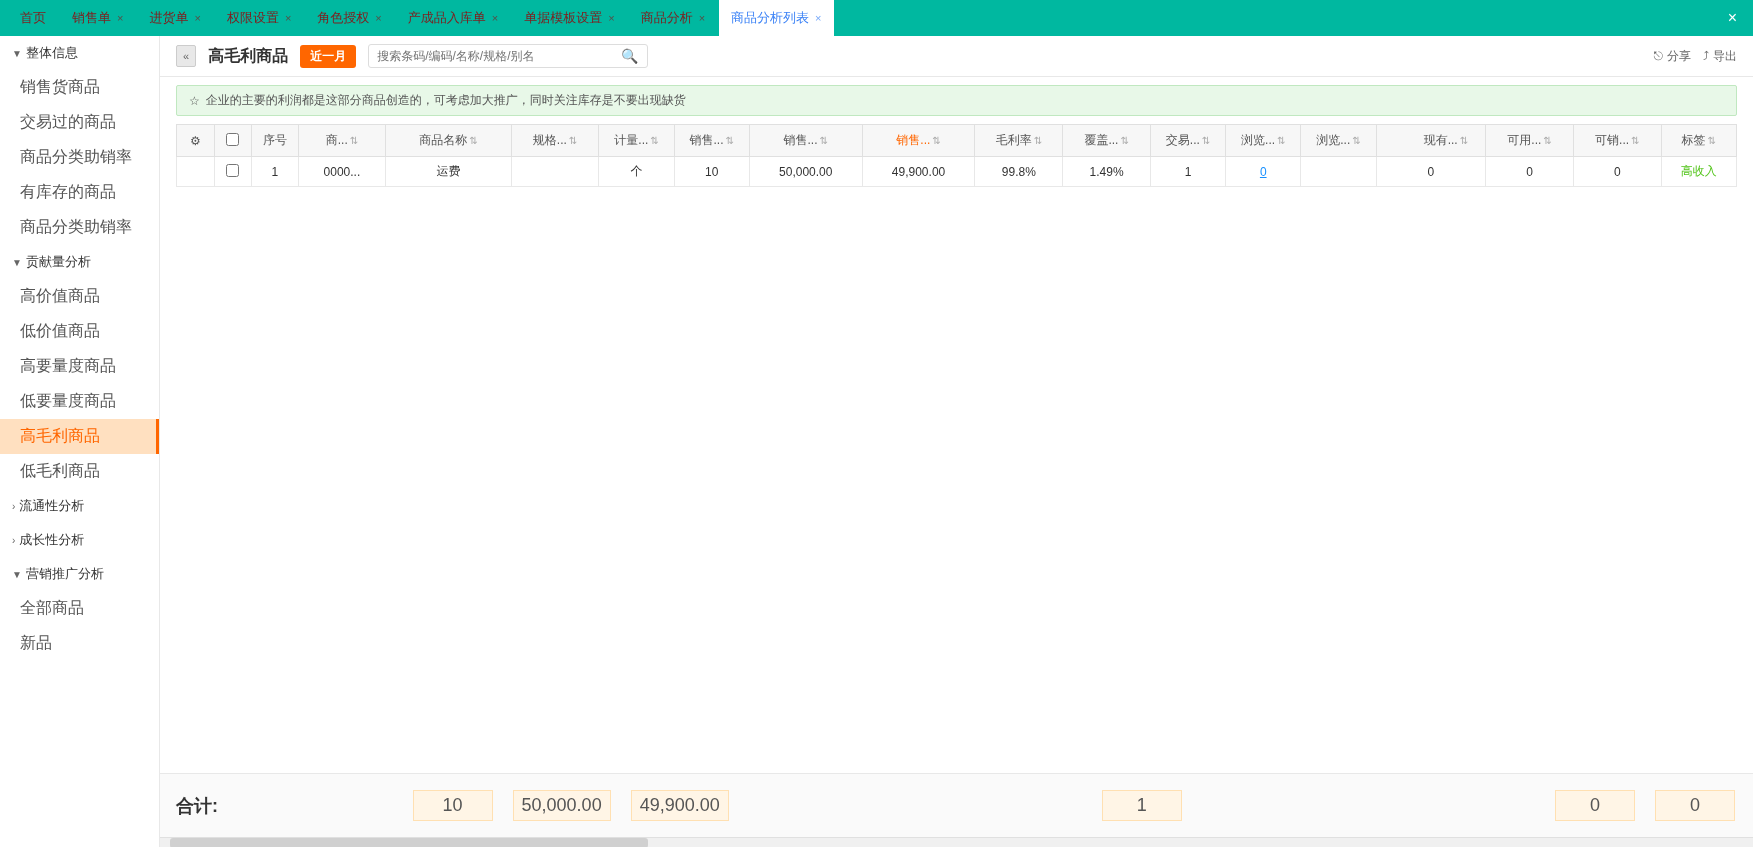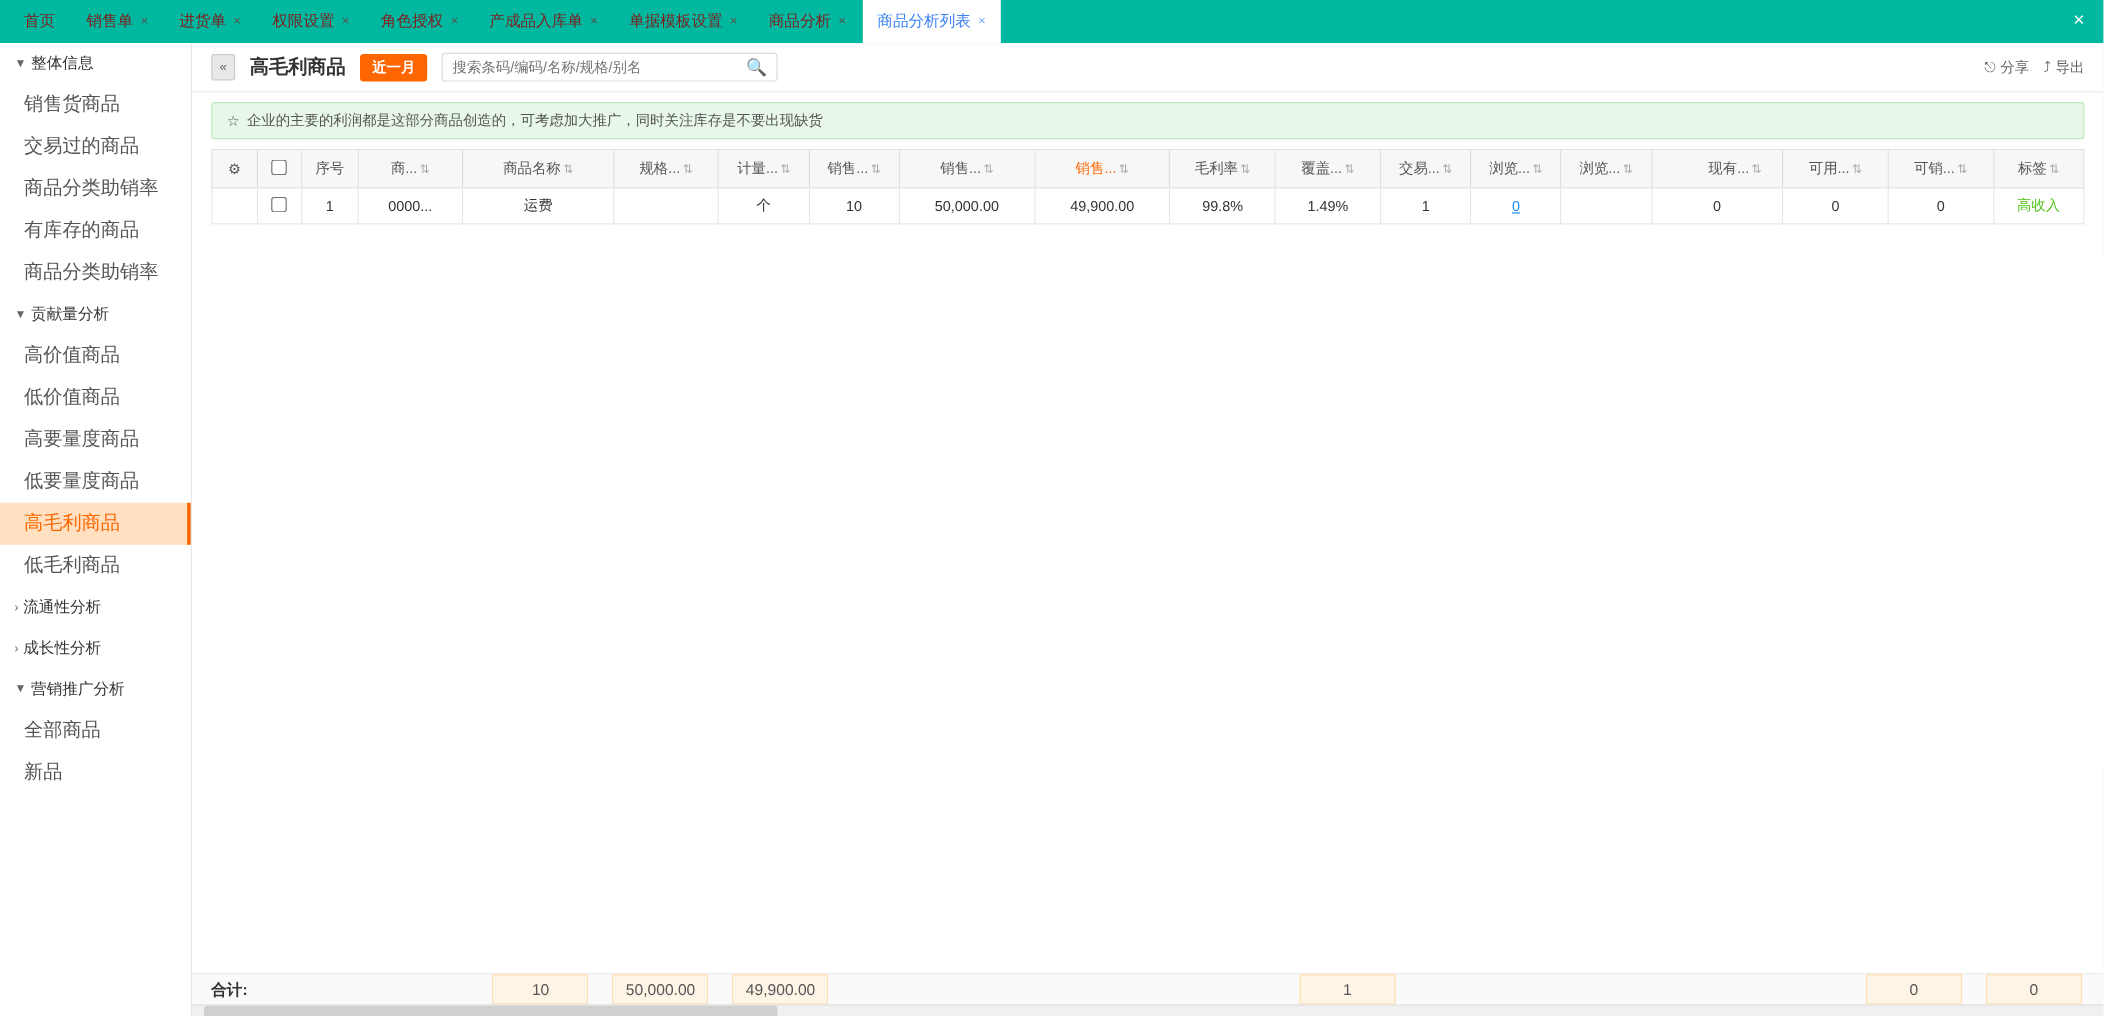--- a/index.html
+++ b/index.html
@@ -196,24 +196,24 @@
       color: #333;
       white-space: nowrap;
     }
     .tag-high { color: #52c41a; font-size: 12px; }
     .link-cell { color: #1890ff; text-decoration: underline; cursor: pointer; }
 
     
     .table-footer {
       display: flex;
       align-items: center;
-      padding: 0 16px;
+      padding: 16px 16px;
       background: #fafafa;
       border-top: 1px solid #e8e8e8;
-      font-size: 13px;
+      font-size: 18px;
       color: #555;
       gap: 16px;
     }
     .footer-label { font-weight: bold; color: #333; }
     .footer-cell {
       min-width: 80px;
       text-align: center;
       background: #fff5e6;
       border: 1px solid #ffe0b2;
       padding: 4px 8px;

